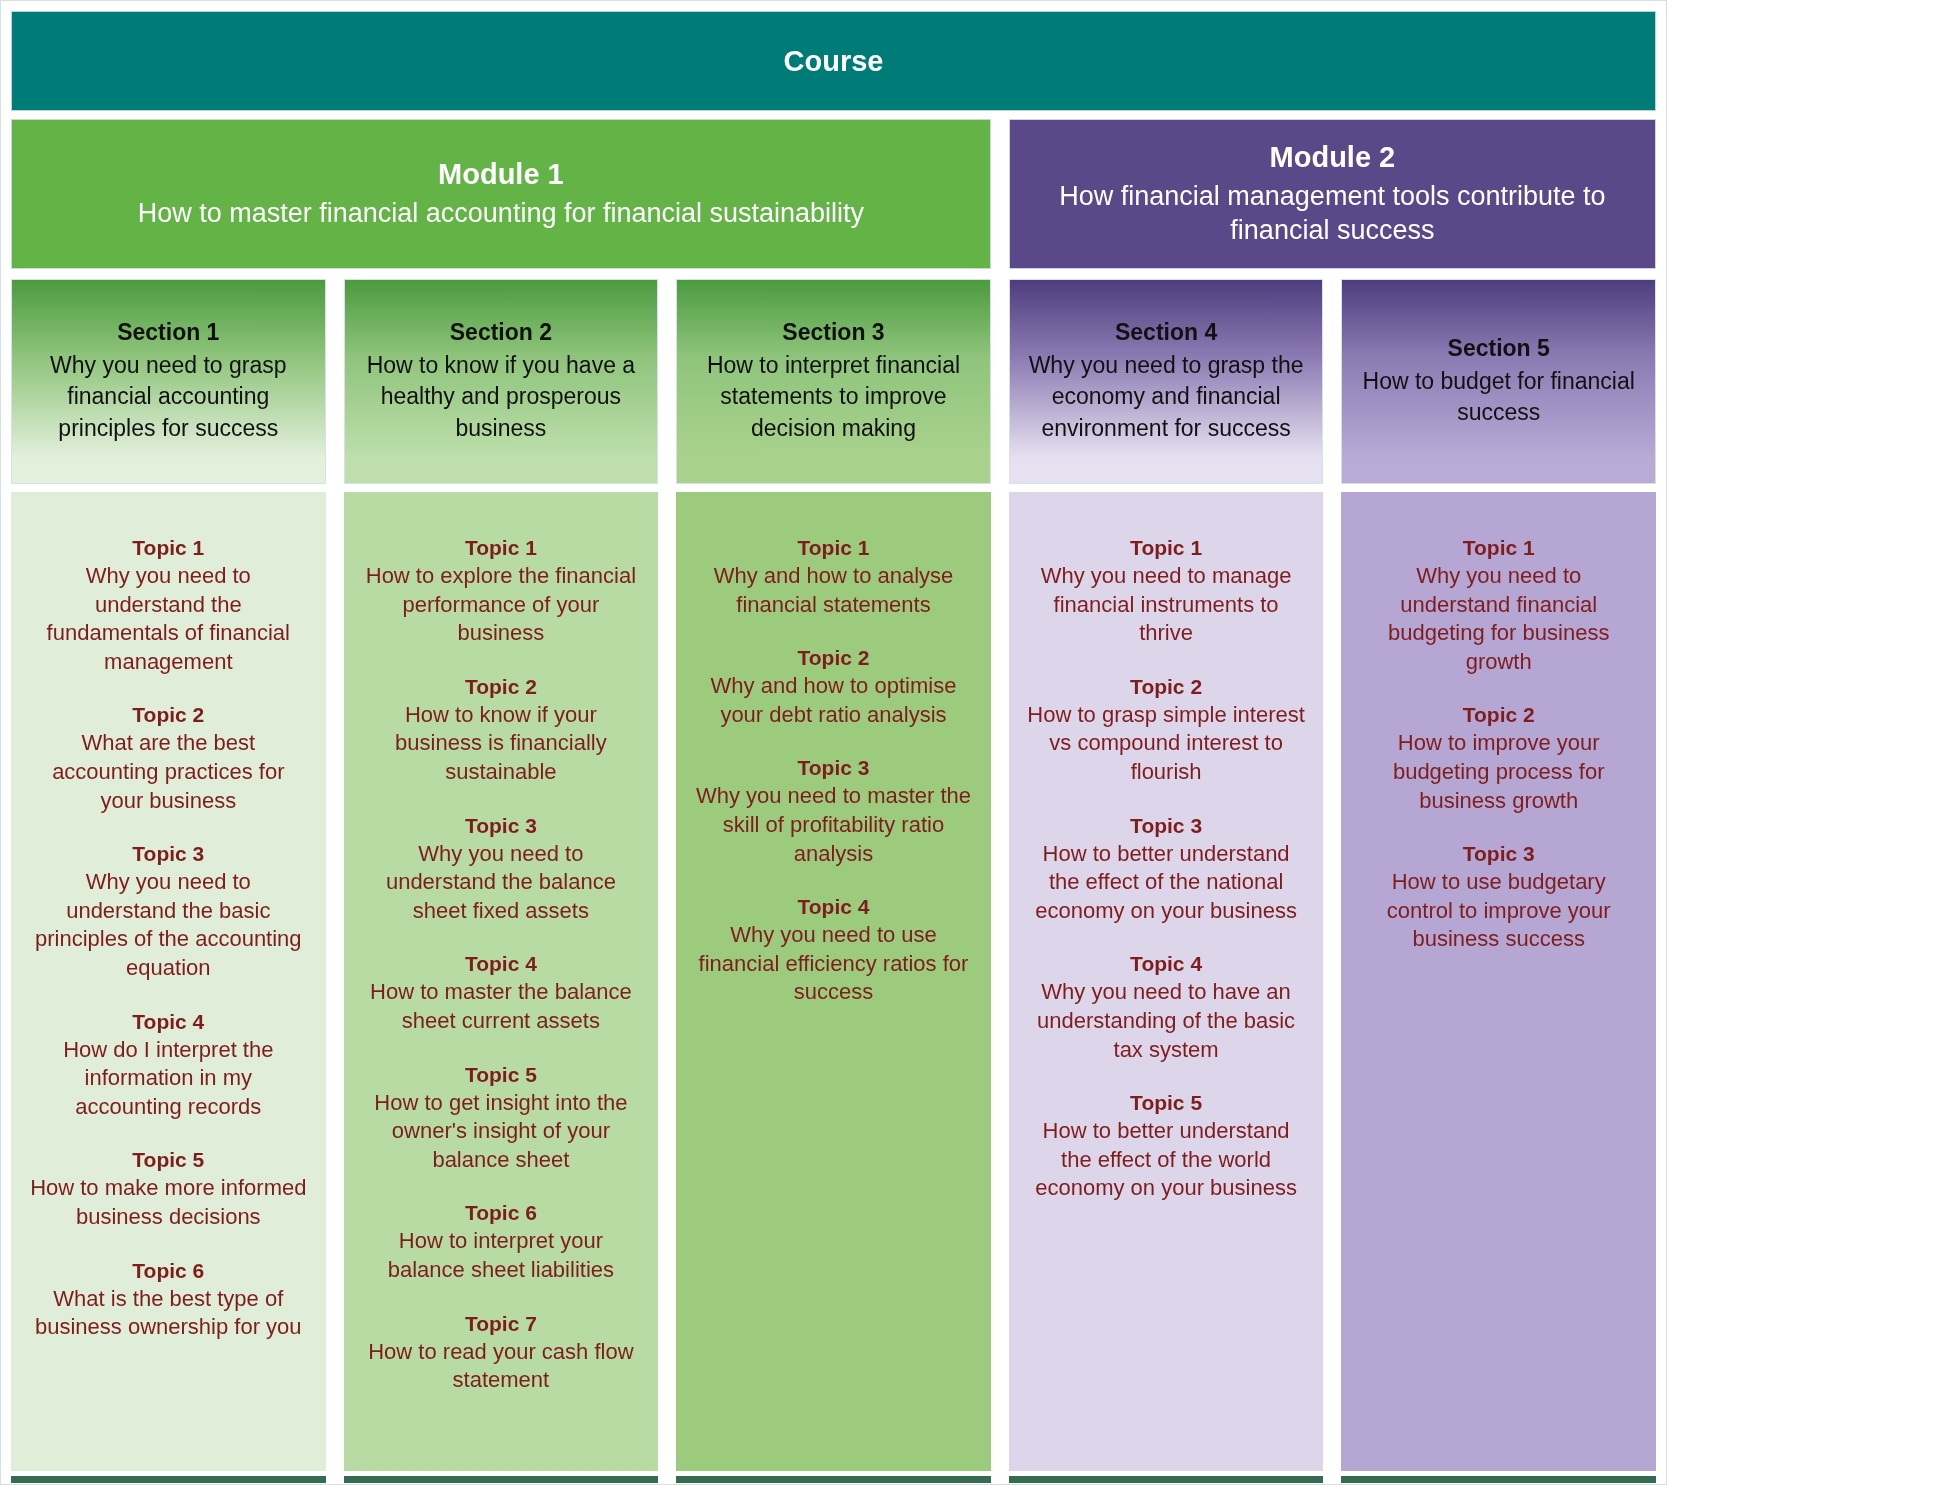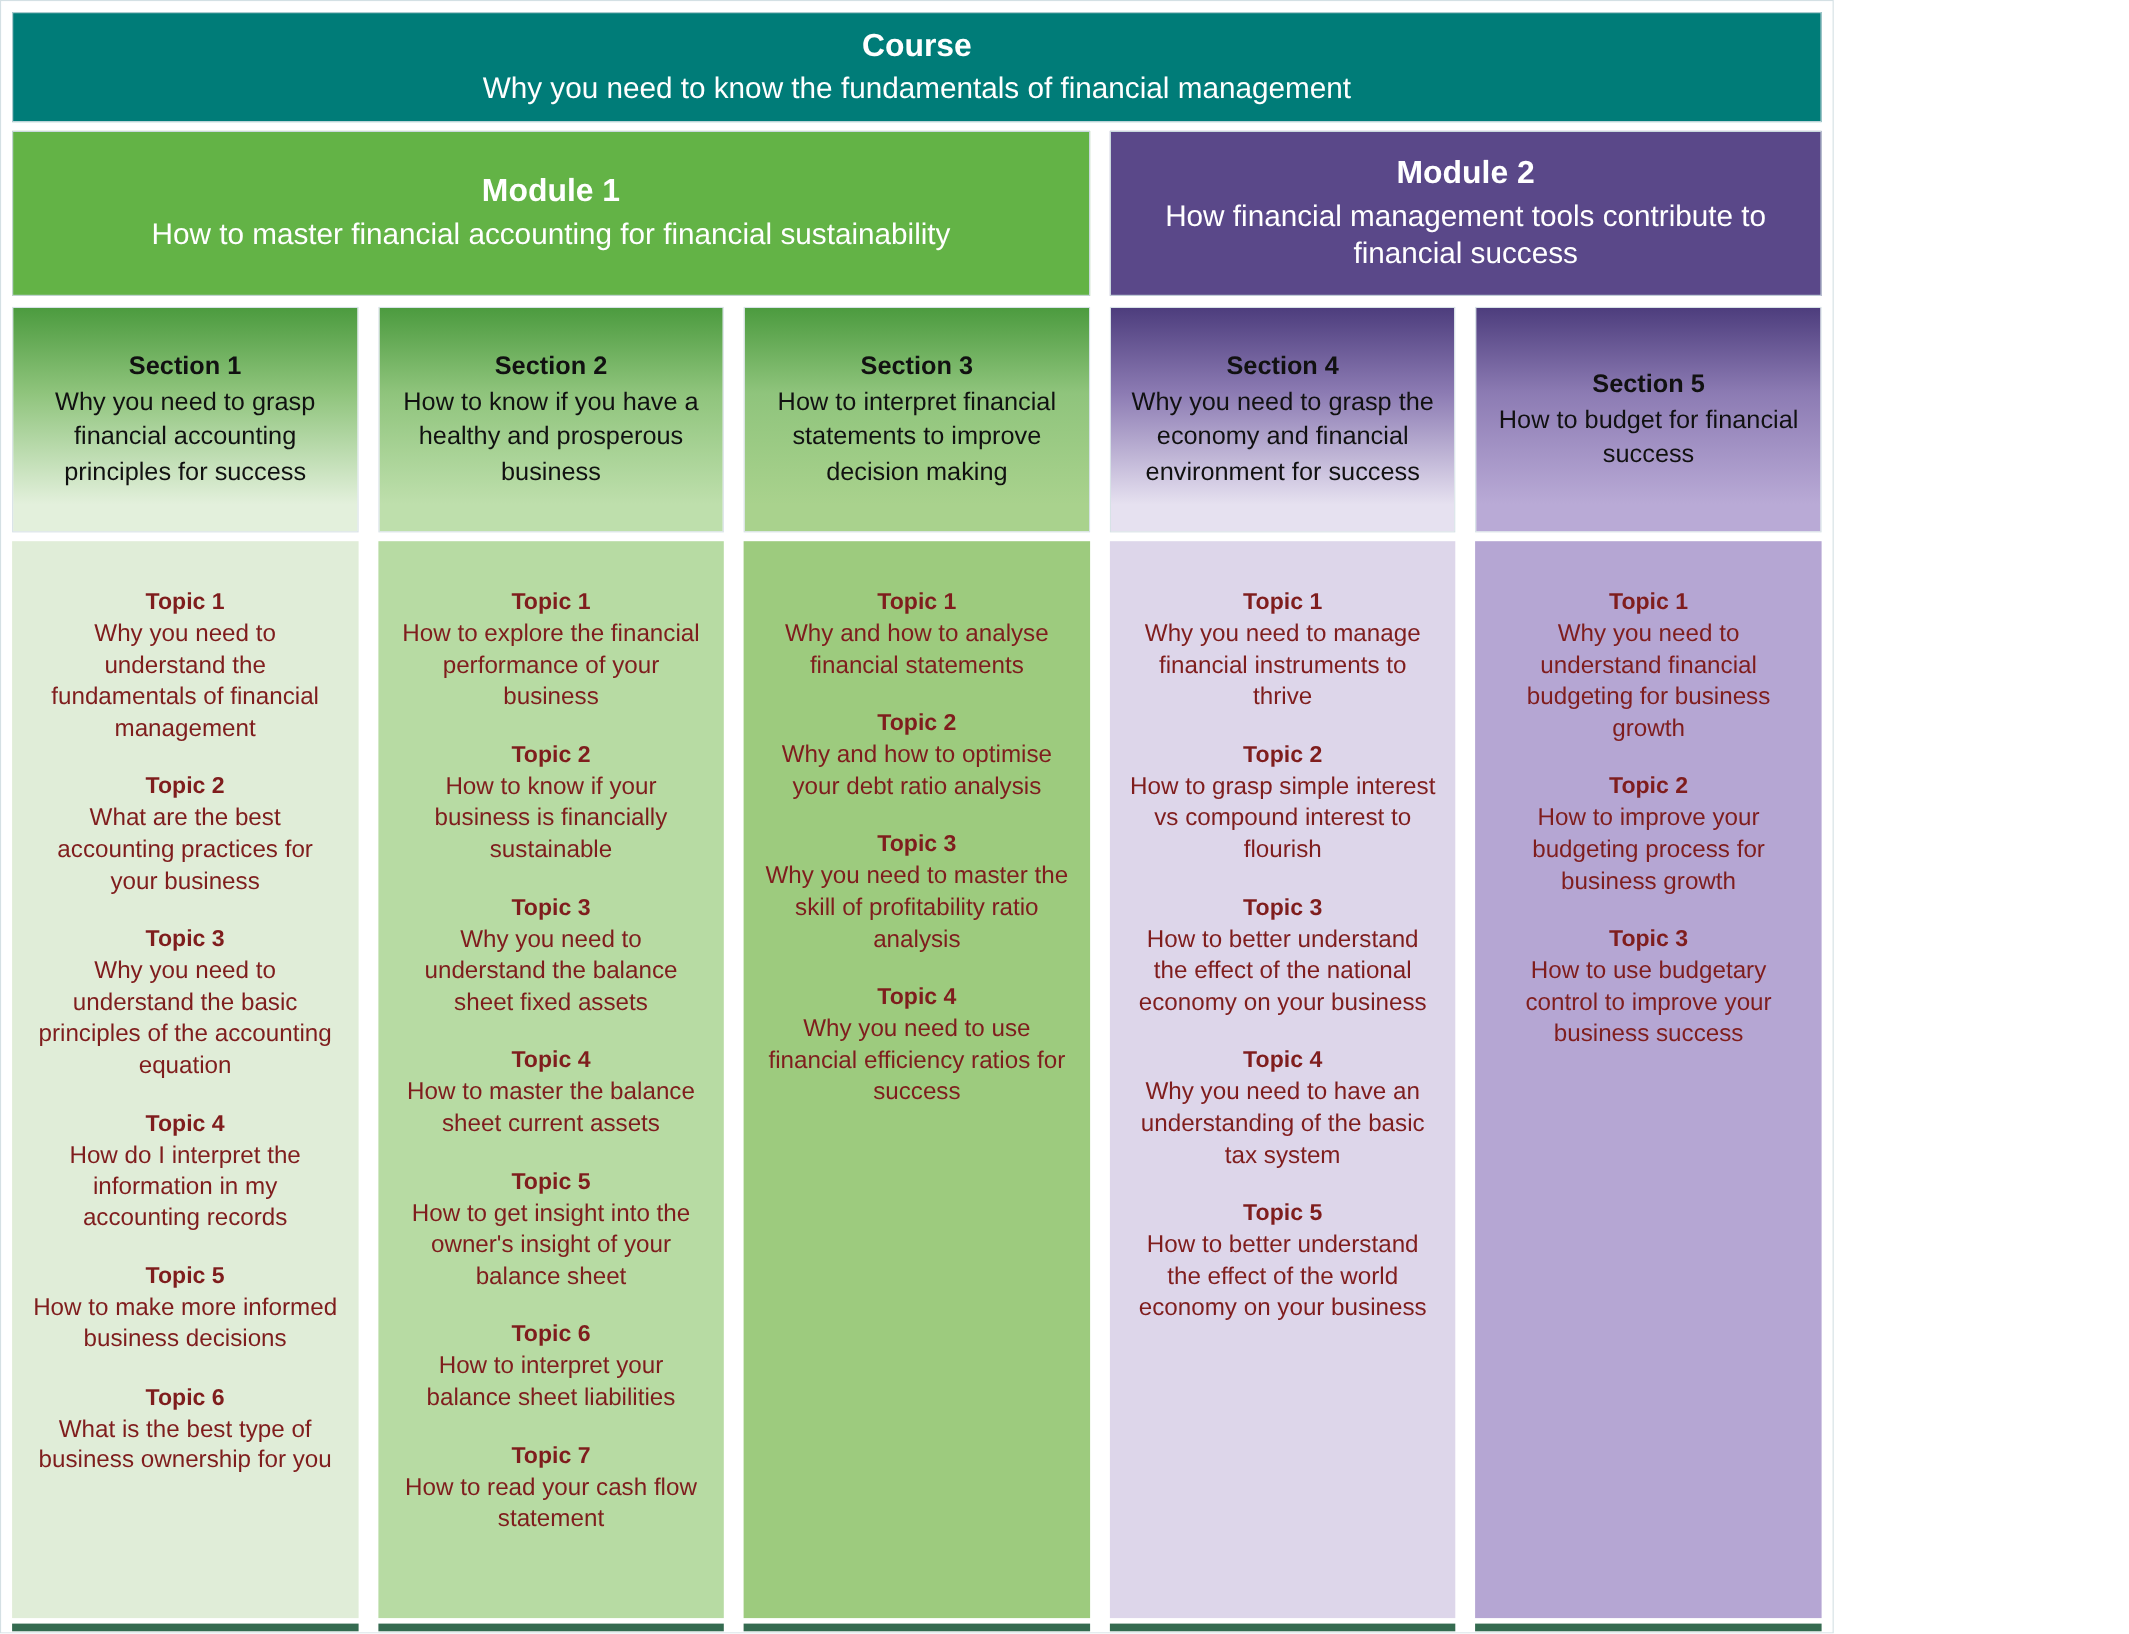--- a/index.html
+++ b/index.html
@@ -93,21 +93,20 @@
   .bottom-strip { height: 7px; }
   .bottom-strip div { background: #356B50; height: 7px; }
 </style>
 </head>
 <body>
 
 <div class="page">
 
   <div class="course-header">
     <div class="label">Course</div>
-    <div class="title">Why you need to know the fundamentals of financial management</div>
   </div>
 
   <div class="grid5 modules-row">
     <div class="module module-1">
       <div class="label">Module 1</div>
       <div class="title">How to master financial accounting for financial sustainability</div>
     </div>
     <div class="module module-2">
       <div class="label">Module 2</div>
       <div class="title">How financial management tools contribute to financial success</div>

